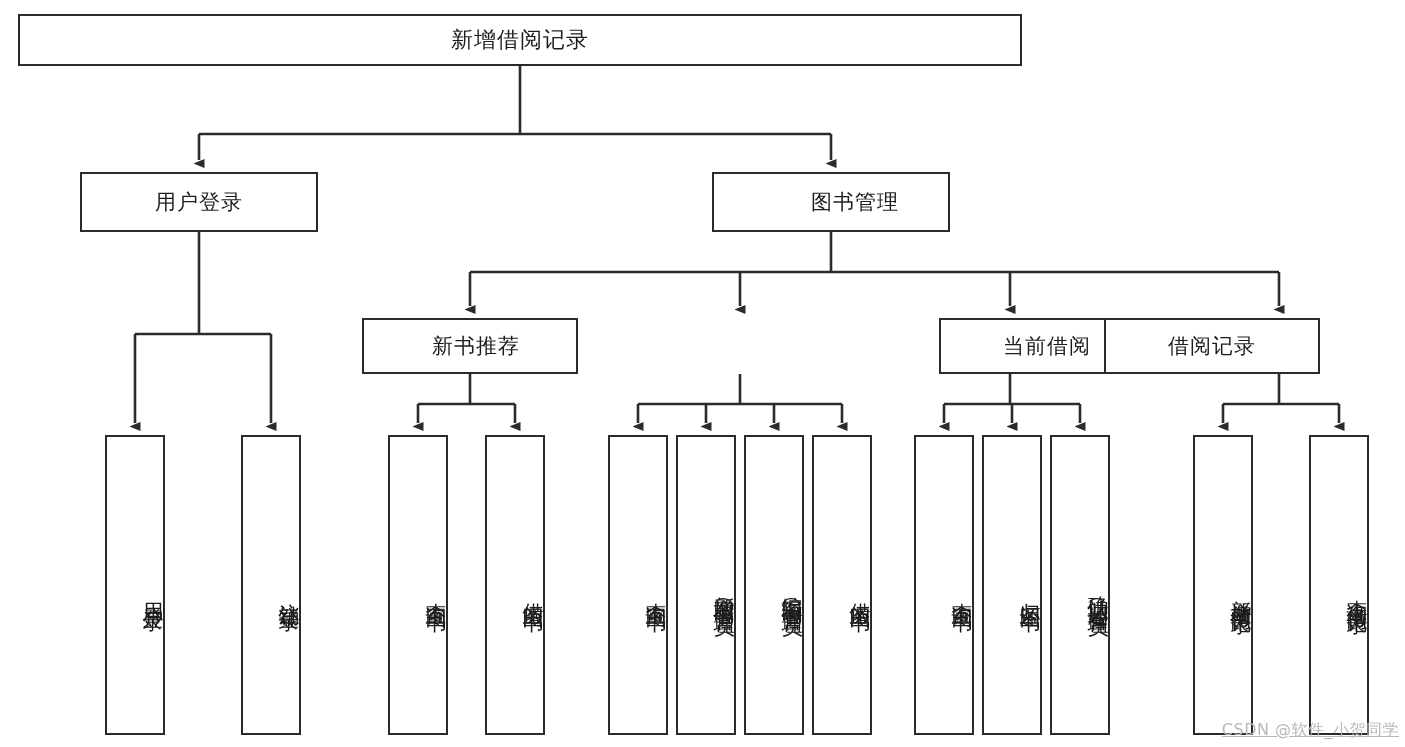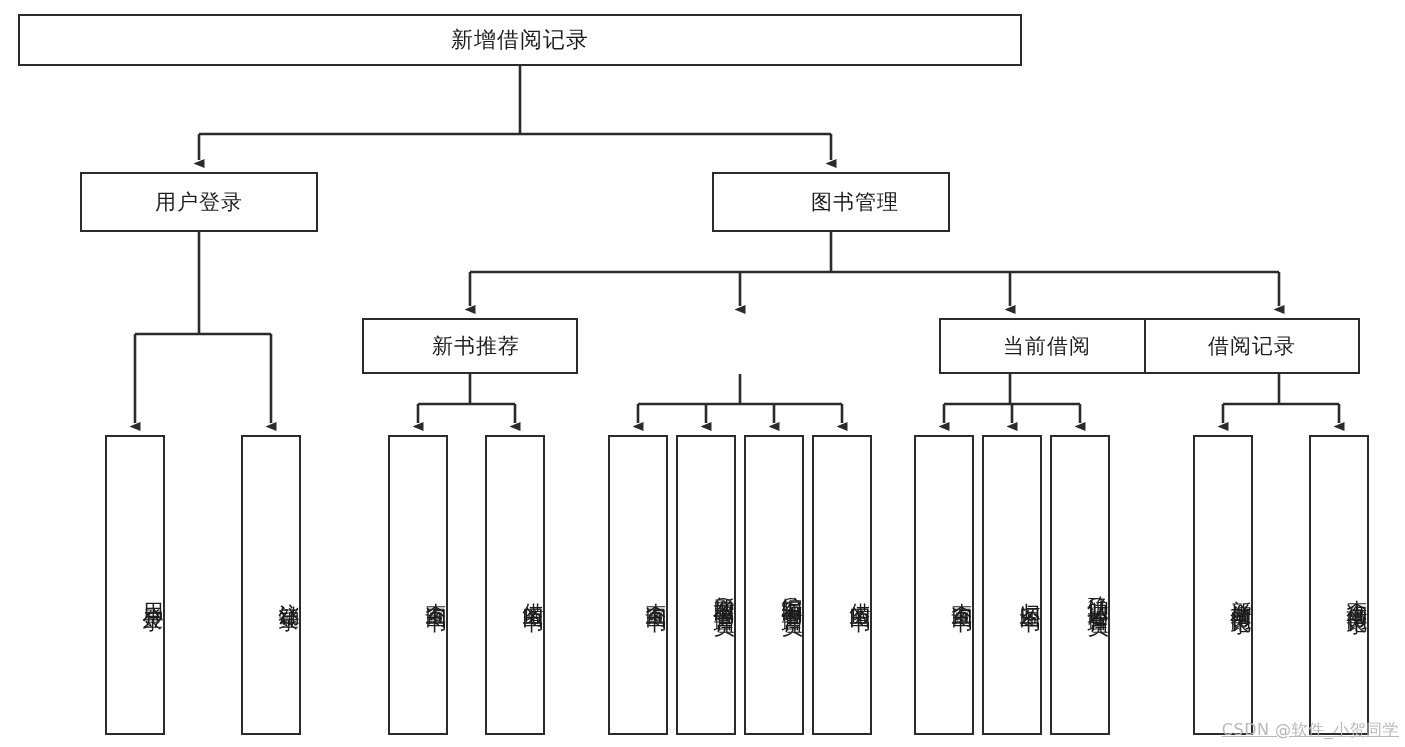--- a/index.html
+++ b/index.html
@@ -108,21 +108,21 @@
     </g>
   </svg>
 
   <div class="node h" id="root-node" style="left:18px;top:14px;width:1004px;height:52px;">新增借阅记录</div>
 
   <div class="node h" style="left:80px;top:172px;width:238px;height:60px;">用户登录</div>
   <div class="node h" style="left:712px;top:172px;width:238px;height:60px;padding-left:48px;">图书管理</div>
 
   <div class="node h" style="left:362px;top:318px;width:216px;height:56px;padding-left:12px;">新书推荐</div>
   <div class="node h" style="left:902px;top:318px;width:216px;height:56px;margin-left:37px;">当前借阅</div>
-  <div class="node h" style="left:1144px;top:318px;width:216px;height:56px;">借阅记录</div>
+  <div class="node h" style="left:1104px;top:318px;width:216px;height:56px;">借阅记录</div>
 
   <div class="node v" style="left:105px;top:435px;width:60px;height:300px;">
     <span>用户登录</span>
   </div>
   <div class="node v" style="left:241px;top:435px;width:60px;height:300px;">
     <span>注销登录</span>
   </div>
 
   <div class="node v" style="left:388px;top:435px;width:60px;height:300px;">
     <span>查询图书</span>

